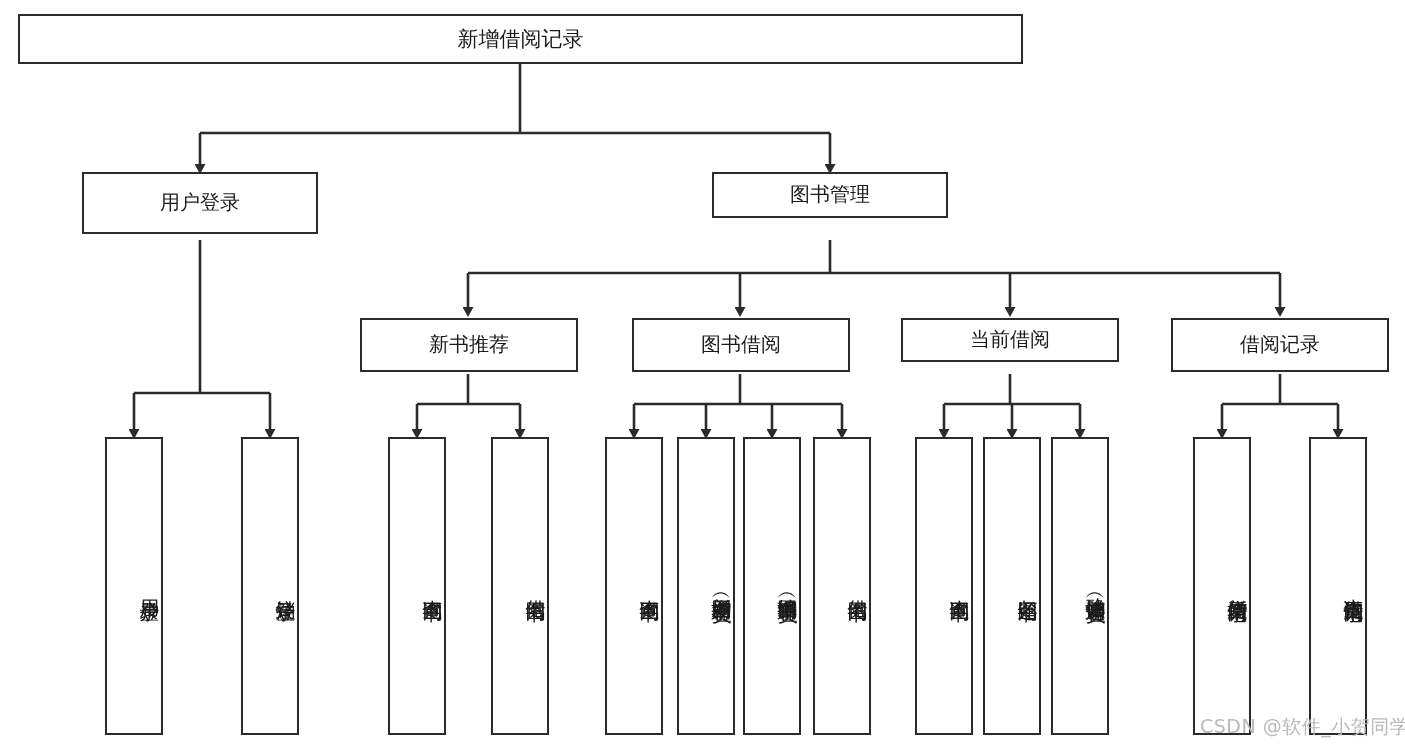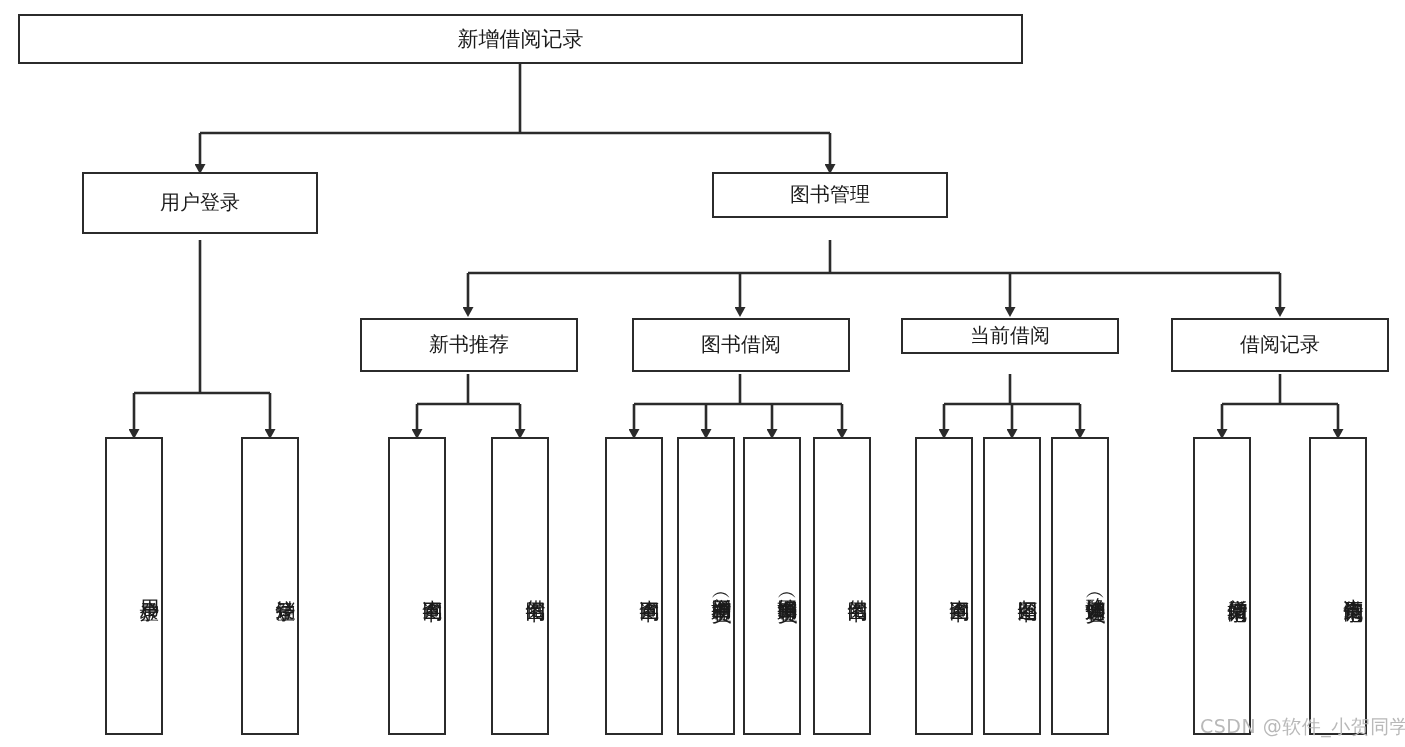--- a/index.html
+++ b/index.html
@@ -133,21 +133,21 @@
   <div class="node lvl1" style="left:712px; top:172px; width:236px; height:46px;">
     <span>图书管理</span>
   </div>
 
   <div class="node lvl2" style="left:360px; top:318px; width:218px; height:54px;justify-content:center;">
     <span>新书推荐</span>
   </div>
   <div class="node lvl2" style="left:632px; top:318px; width:218px; height:54px;text-align:center;">
     <span>图书借阅</span>
   </div>
-  <div class="node lvl2" style="left:901px; top:318px; width:218px; height:36px;">
+  <div class="node lvl2" style="left:901px; top:318px; width:218px; height:44px;">
     <span>当前借阅</span>
   </div>
   <div class="node lvl2" style="left:1171px; top:318px; width:218px; height:54px;justify-content:center;">
     <span>借阅记录</span>
   </div>
 
   <div class="node leaf" style="left:105px; top:437px; width:58px; height:298px;">
     <span class="leaf-text">用户登录</span>
   </div>
   <div class="node leaf" style="left:241px; top:437px; width:58px; height:298px;">

